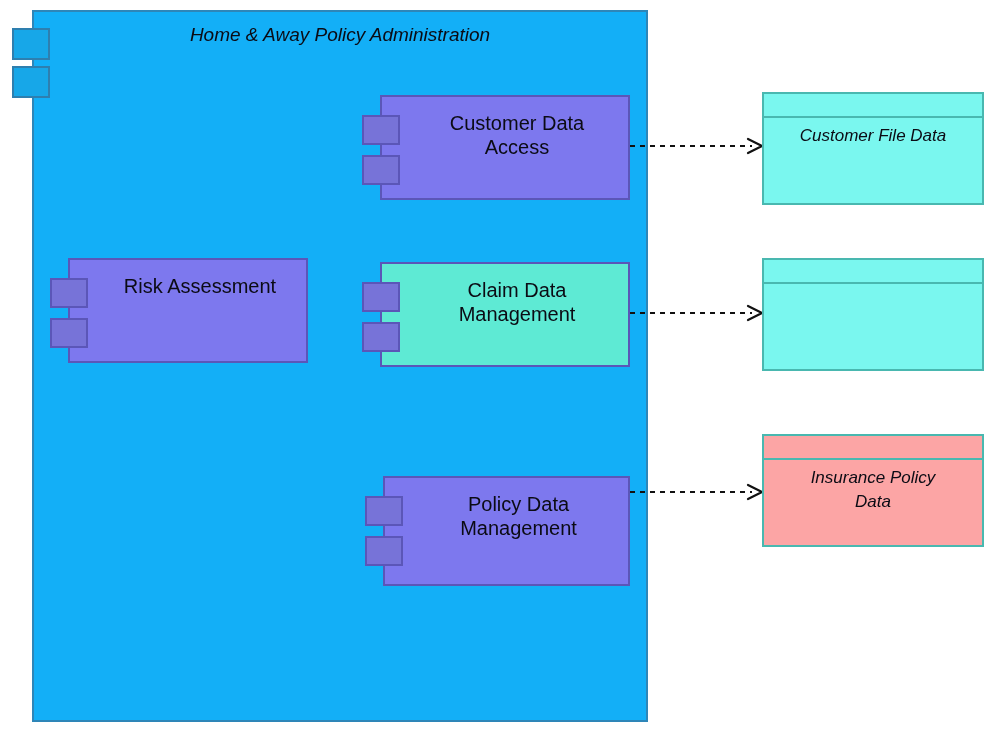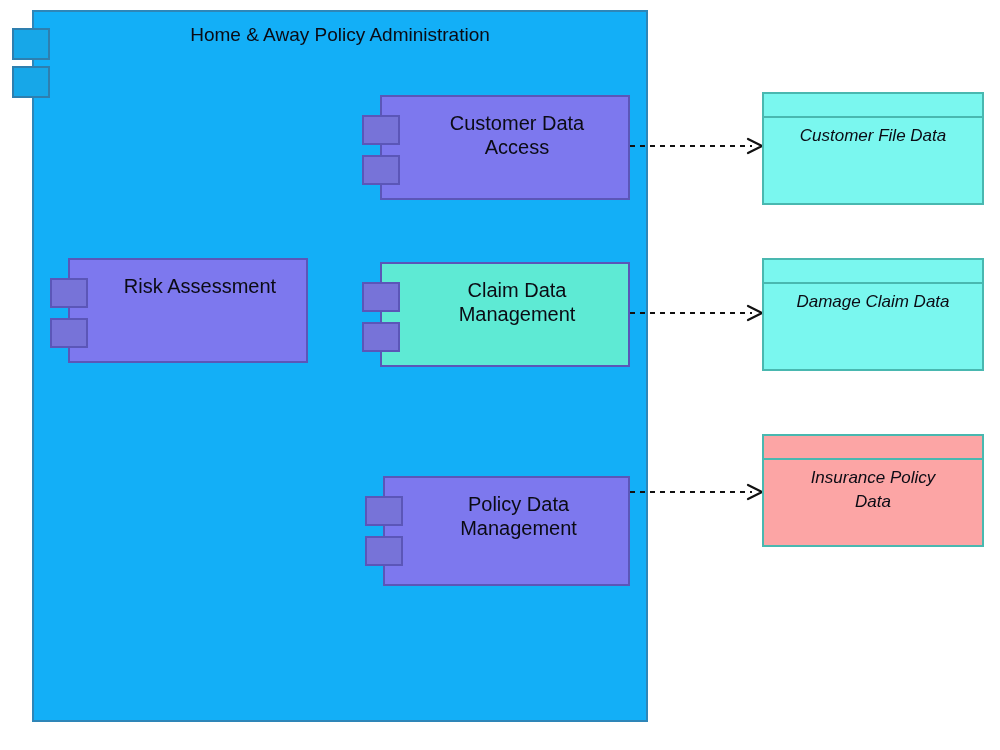--- a/index.html
+++ b/index.html
@@ -103,21 +103,21 @@
   .dep-arrow {
     position: absolute;
   }
   .dep-arrow svg { display: block; }
 </style>
 </head>
 <body>
 
 <div id="canvas">
 
-  <div class="app-container" id="app-container" style="left: 32px; top: 10px; width: 616px; height: 712px; background: rgb(19, 175, 247); border-color: rgb(46, 134, 184);">
+  <div class="app-container" id="app-container" style="left: 32px; top: 10px; width: 616px; height: 712px; background: rgb(19, 175, 247); border-color: rgb(46, 134, 184); font-style: italic;">
     <div class="app-title" style="top: 12px;">Home &amp; Away Policy Administration</div>
   </div>
 
   <div class="container-tab" id="container-tab-1" style="left: 12px; top: 28px; width: 38px; height: 32px; background: rgb(23, 167, 232);"></div>
   <div class="container-tab" id="container-tab-2" style="left: 12px; top: 66px; width: 38px; height: 32px; background: rgb(23, 167, 232);"></div>
 
   <div id="components-layer">
       <div class="component" style="left: 380px; top: 95px; width: 250px; height: 105px; background: rgb(125, 120, 238); border-color: rgb(91, 86, 184);">
         <div class="comp-tab t1" style="background: rgb(119, 115, 216); border-color: rgb(91, 86, 184);"></div>
         <div class="comp-tab t2" style="background: rgb(119, 115, 216); border-color: rgb(91, 86, 184);"></div>
@@ -143,21 +143,20 @@
       </div>
     </div>
 
   <div id="data-objects-layer">
       <div class="data-object" style="left: 762px; top: 92px; width: 222px; height: 113px; background: rgb(122, 247, 239); border-color: rgb(73, 184, 176);">
         <div class="divider" style="border-top-color: rgb(73, 184, 176);"></div>
         <div class="data-label">Customer File Data</div>
       </div>
       <div class="data-object" style="left: 762px; top: 258px; width: 222px; height: 113px; background: rgb(122, 247, 239); border-color: rgb(73, 184, 176);">
         <div class="divider" style="border-top-color: rgb(73, 184, 176);"></div>
-        <div class="data-label">Damage Claim Data</div>
       </div>
       <div class="data-object" style="left: 762px; top: 434px; width: 222px; height: 113px; background: #fca5a5; border-color: rgb(73, 184, 176);">
         <div class="divider" style="border-top-color: rgb(73, 184, 176);"></div>
         <div class="data-label">Insurance Policy
 Data</div>
       </div>
     </div>
 
   <div id="connections-layer">
       <div class="dep-arrow" style="left: 630px; top: 136px; width: 132px; height: 20px;">

